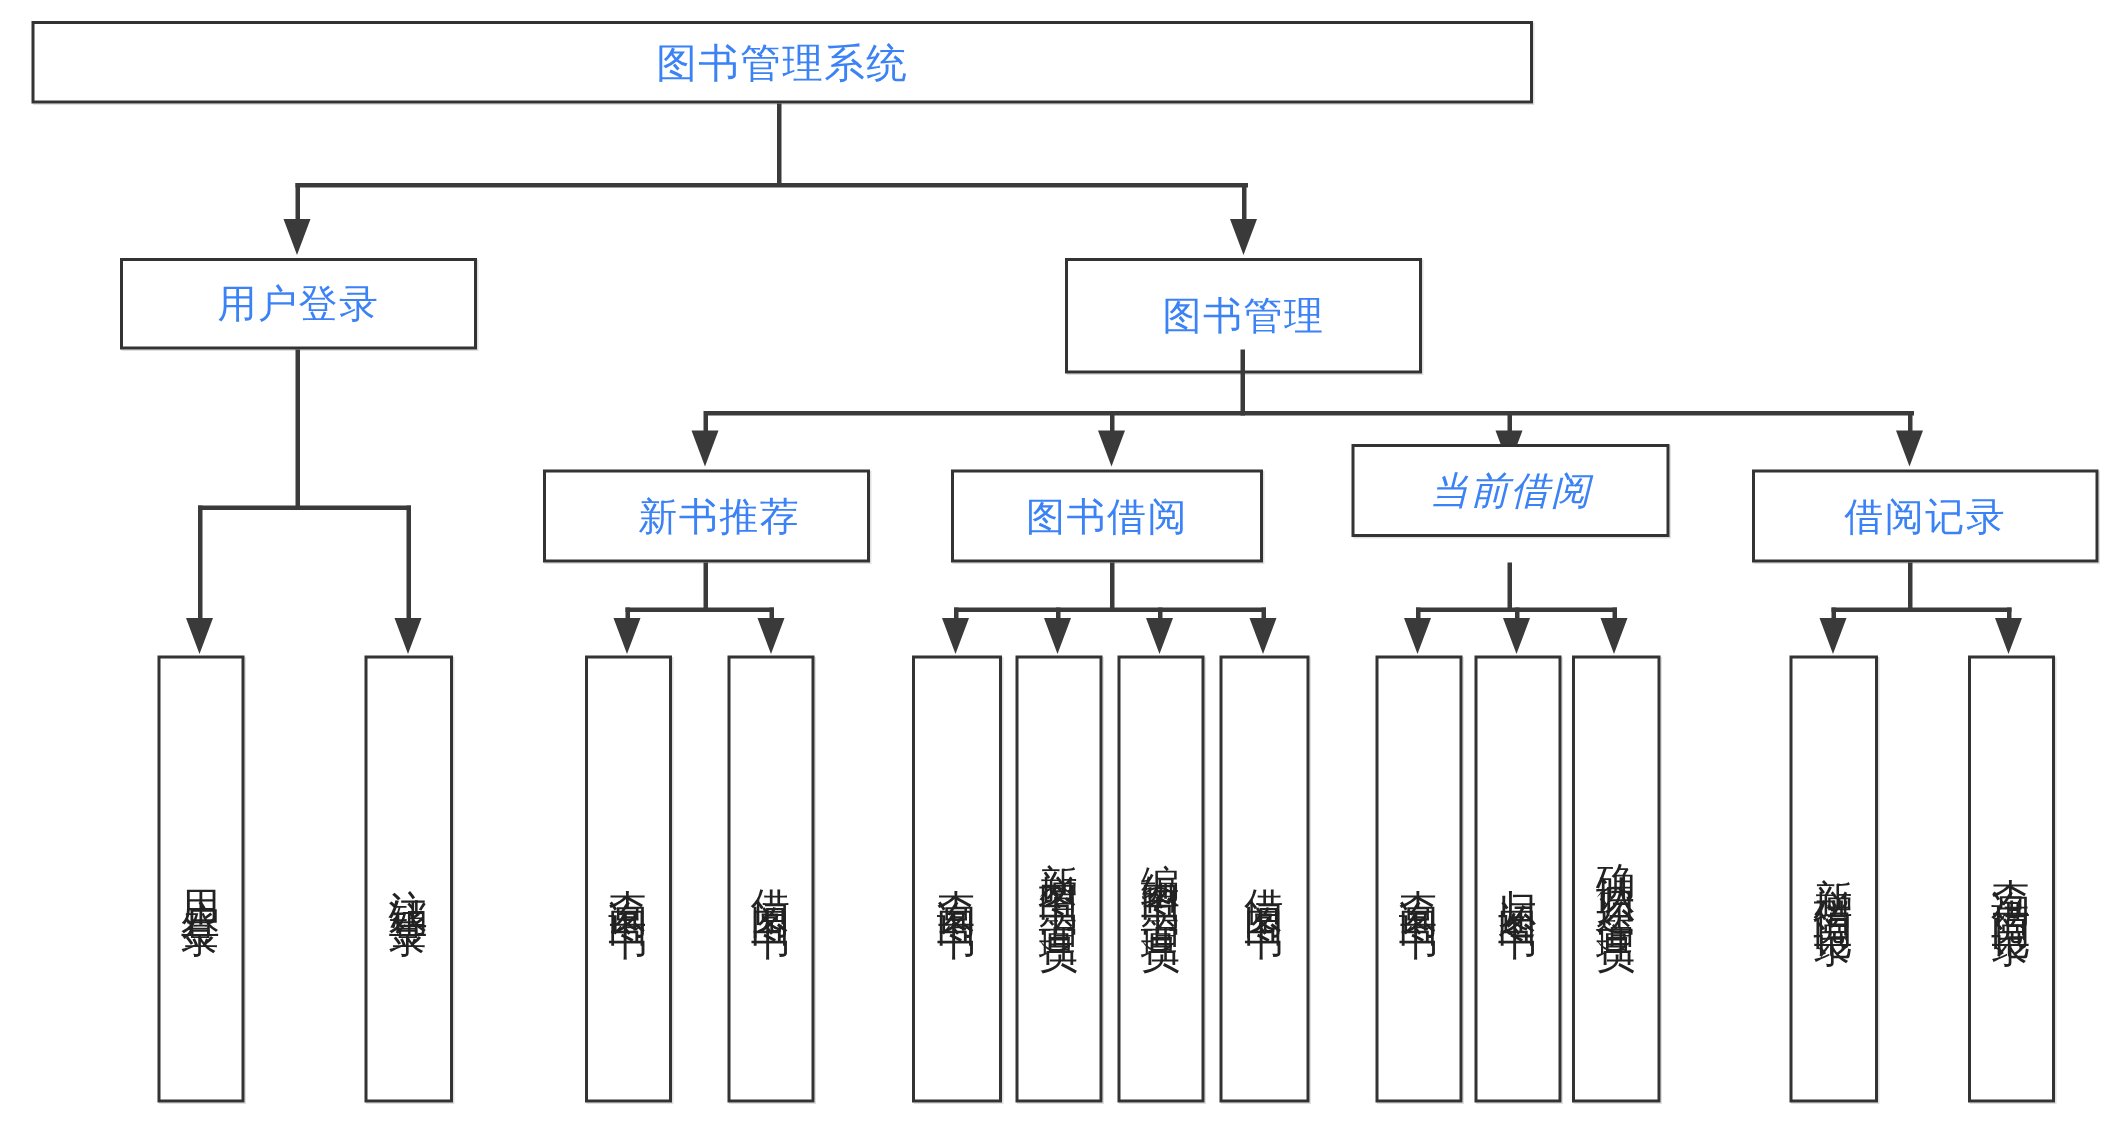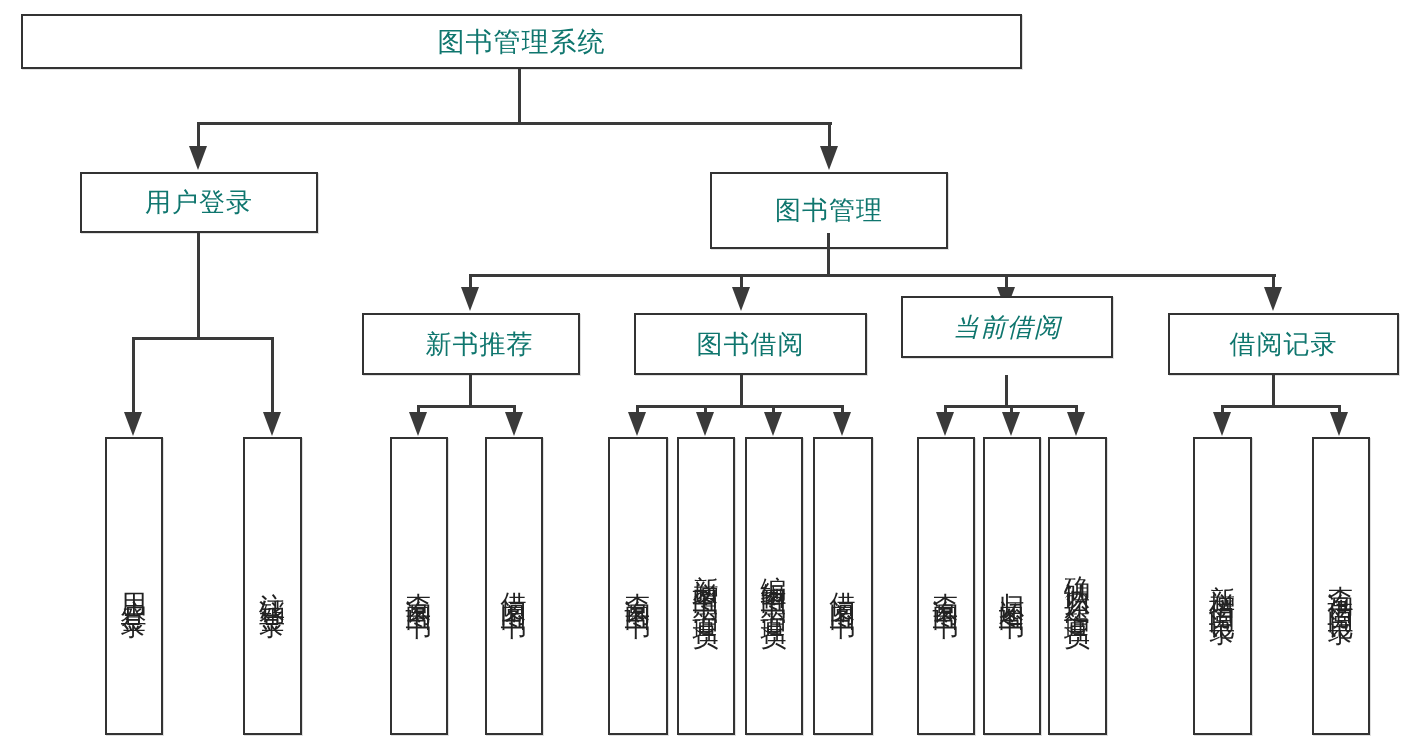--- a/index.html
+++ b/index.html
@@ -15,21 +15,21 @@
   .box {
     position: absolute;
     background: #ffffff;
     border: 2.5px solid #333333;
     box-sizing: border-box;
     display: flex;
     align-items: center;
     justify-content: center;
     font-size: 26px;
     letter-spacing: 1px;
-    color: #0f766e;
+    color: #3b82f6;
     box-shadow: 1px 1px 0 rgba(0,0,0,0.12);
   }
   .box.root { font-size: 27px; }
   .tall {
     position: absolute;
     background: #ffffff;
     border: 2.5px solid #333333;
     box-sizing: border-box;
     display: flex;
     align-items: center;
@@ -109,21 +109,21 @@
   <div class="vline" style="left:740px; top:274px; height:19px;"></div>
   <div class="arrowhead" style="left:732px; top:287px;"></div>
   <div class="vline" style="left:1005px; top:274px; height:19px;"></div>
   <div class="arrowhead" style="left:997px; top:287px;"></div>
   <div class="vline" style="left:1272px; top:274px; height:19px;"></div>
   <div class="arrowhead" style="left:1264px; top:287px;"></div>
 
   <div class="box" style="left:362px; top:313px; width:218px; height:62px;padding-left:17px;">
     <span>新书推荐</span>
   </div>
-  <div class="box" style="left:634px; top:313px; width:233px; height:62px;">
+  <div class="box" style="left:634px; top:313px; width:208px; height:62px;">
     <span>图书借阅</span>
   </div>
   <div class="box" style="left:901px; top:296px; width:212px; height:62px;font-style:italic;">
     <span>当前借阅</span>
   </div>
   <div class="box" style="left:1168px; top:313px; width:231px; height:62px;">
     <span>借阅记录</span>
   </div>
 
   <div class="vline" style="left:469px; top:375px; height:33px;"></div>

